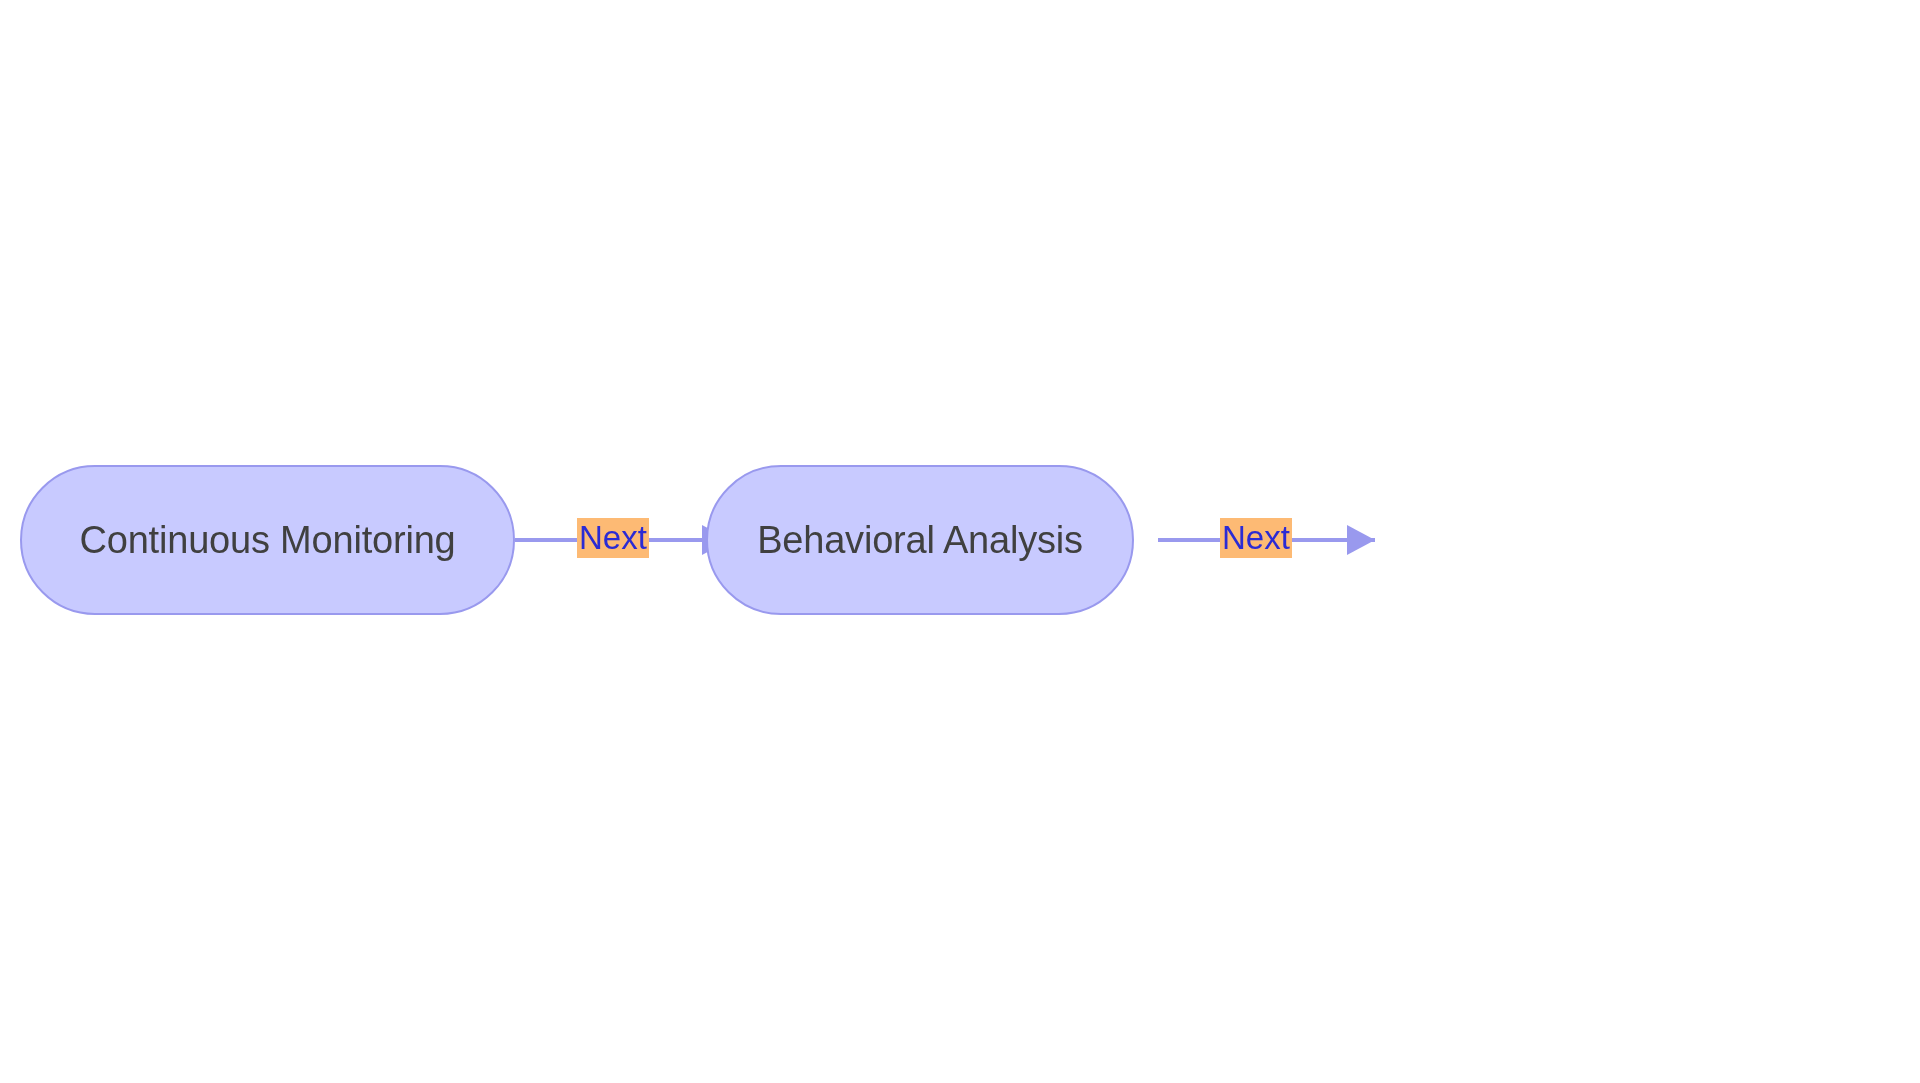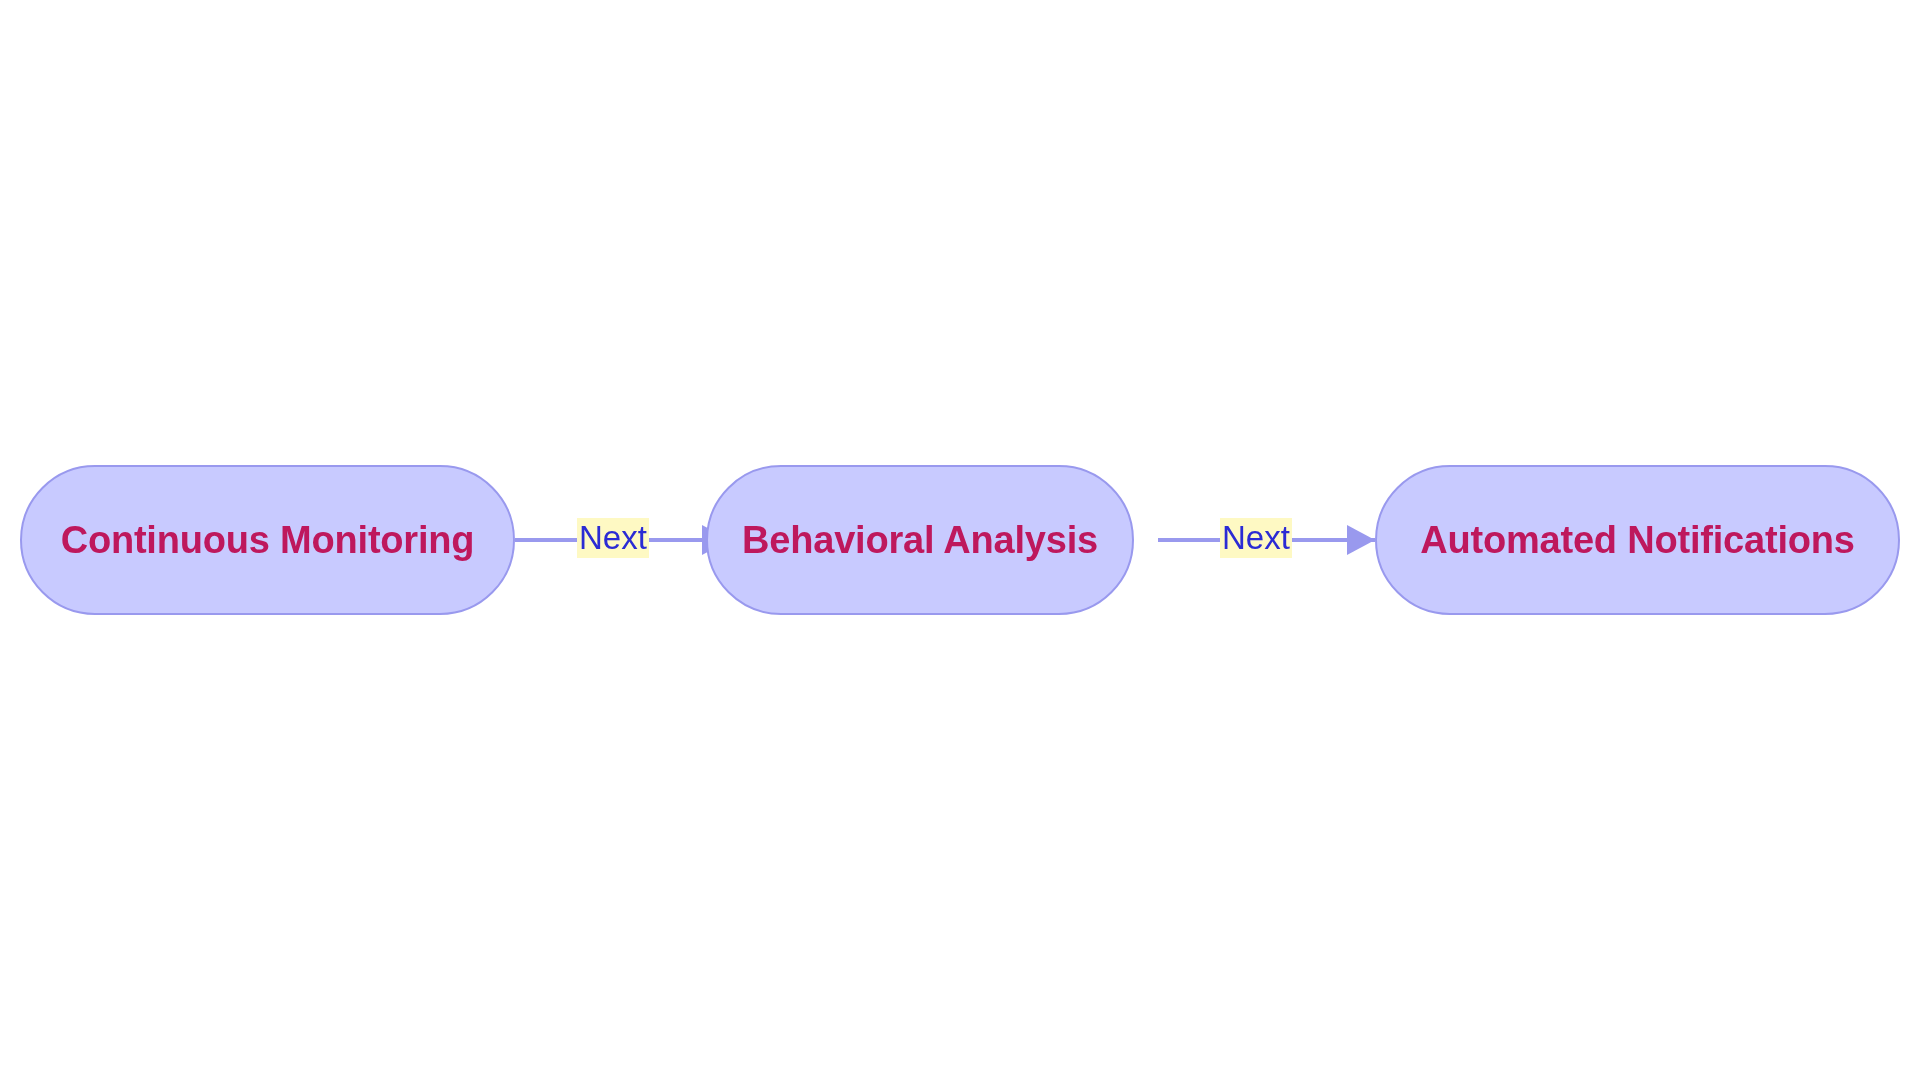--- a/index.html
+++ b/index.html
@@ -30,23 +30,23 @@
     box-sizing: border-box;
     background: #c8caff;
     border: 2px solid #9999ee;
     border-radius: 75px;
     display: flex;
     align-items: center;
     justify-content: center;
     z-index: 3;
   }
   .node-label {
-    color: #be185d;
+    color: #404040;
     font-size: 38px;
-    font-weight: 700;
+    font-weight: 400;
     letter-spacing: -0.2px;
     line-height: 1;
     white-space: nowrap;
   }
 
   #node-continuous-monitoring { left: 20px;   width: 495px; }
   #node-behavioral-analysis   { left: 706px;  width: 428px; }
   #node-automated-notifications { left: 1375px; width: 525px; }
 
   
@@ -74,21 +74,21 @@
     border-bottom: 15px solid transparent;
     border-left: 28px solid #9999ee;
   }
   .edge-label {
     position: absolute;
     top: -20px;
     color: #2b2bd4;
     font-size: 33px;
     line-height: 40px;
     white-space: nowrap;
-    background: #fef9c3;
+    background: #fdba74;
     padding: 0 2px;
     z-index: 2;
   }
 
   
   #edge-1 { left: 515px; width: 215px; }
   #edge-1 .edge-label { left: 62px; }
 
   
   #edge-2 { left: 1158px; width: 217px; }
@@ -112,17 +112,14 @@
   </div>
 
   <div class="node" id="node-continuous-monitoring">
     <span class="node-label">Continuous Monitoring</span>
   </div>
 
   <div class="node" id="node-behavioral-analysis">
     <span class="node-label">Behavioral Analysis</span>
   </div>
 
-  <div class="node" id="node-automated-notifications">
-    <span class="node-label">Automated Notifications</span>
-  </div>
 
 </div>
 
 </body></html>

